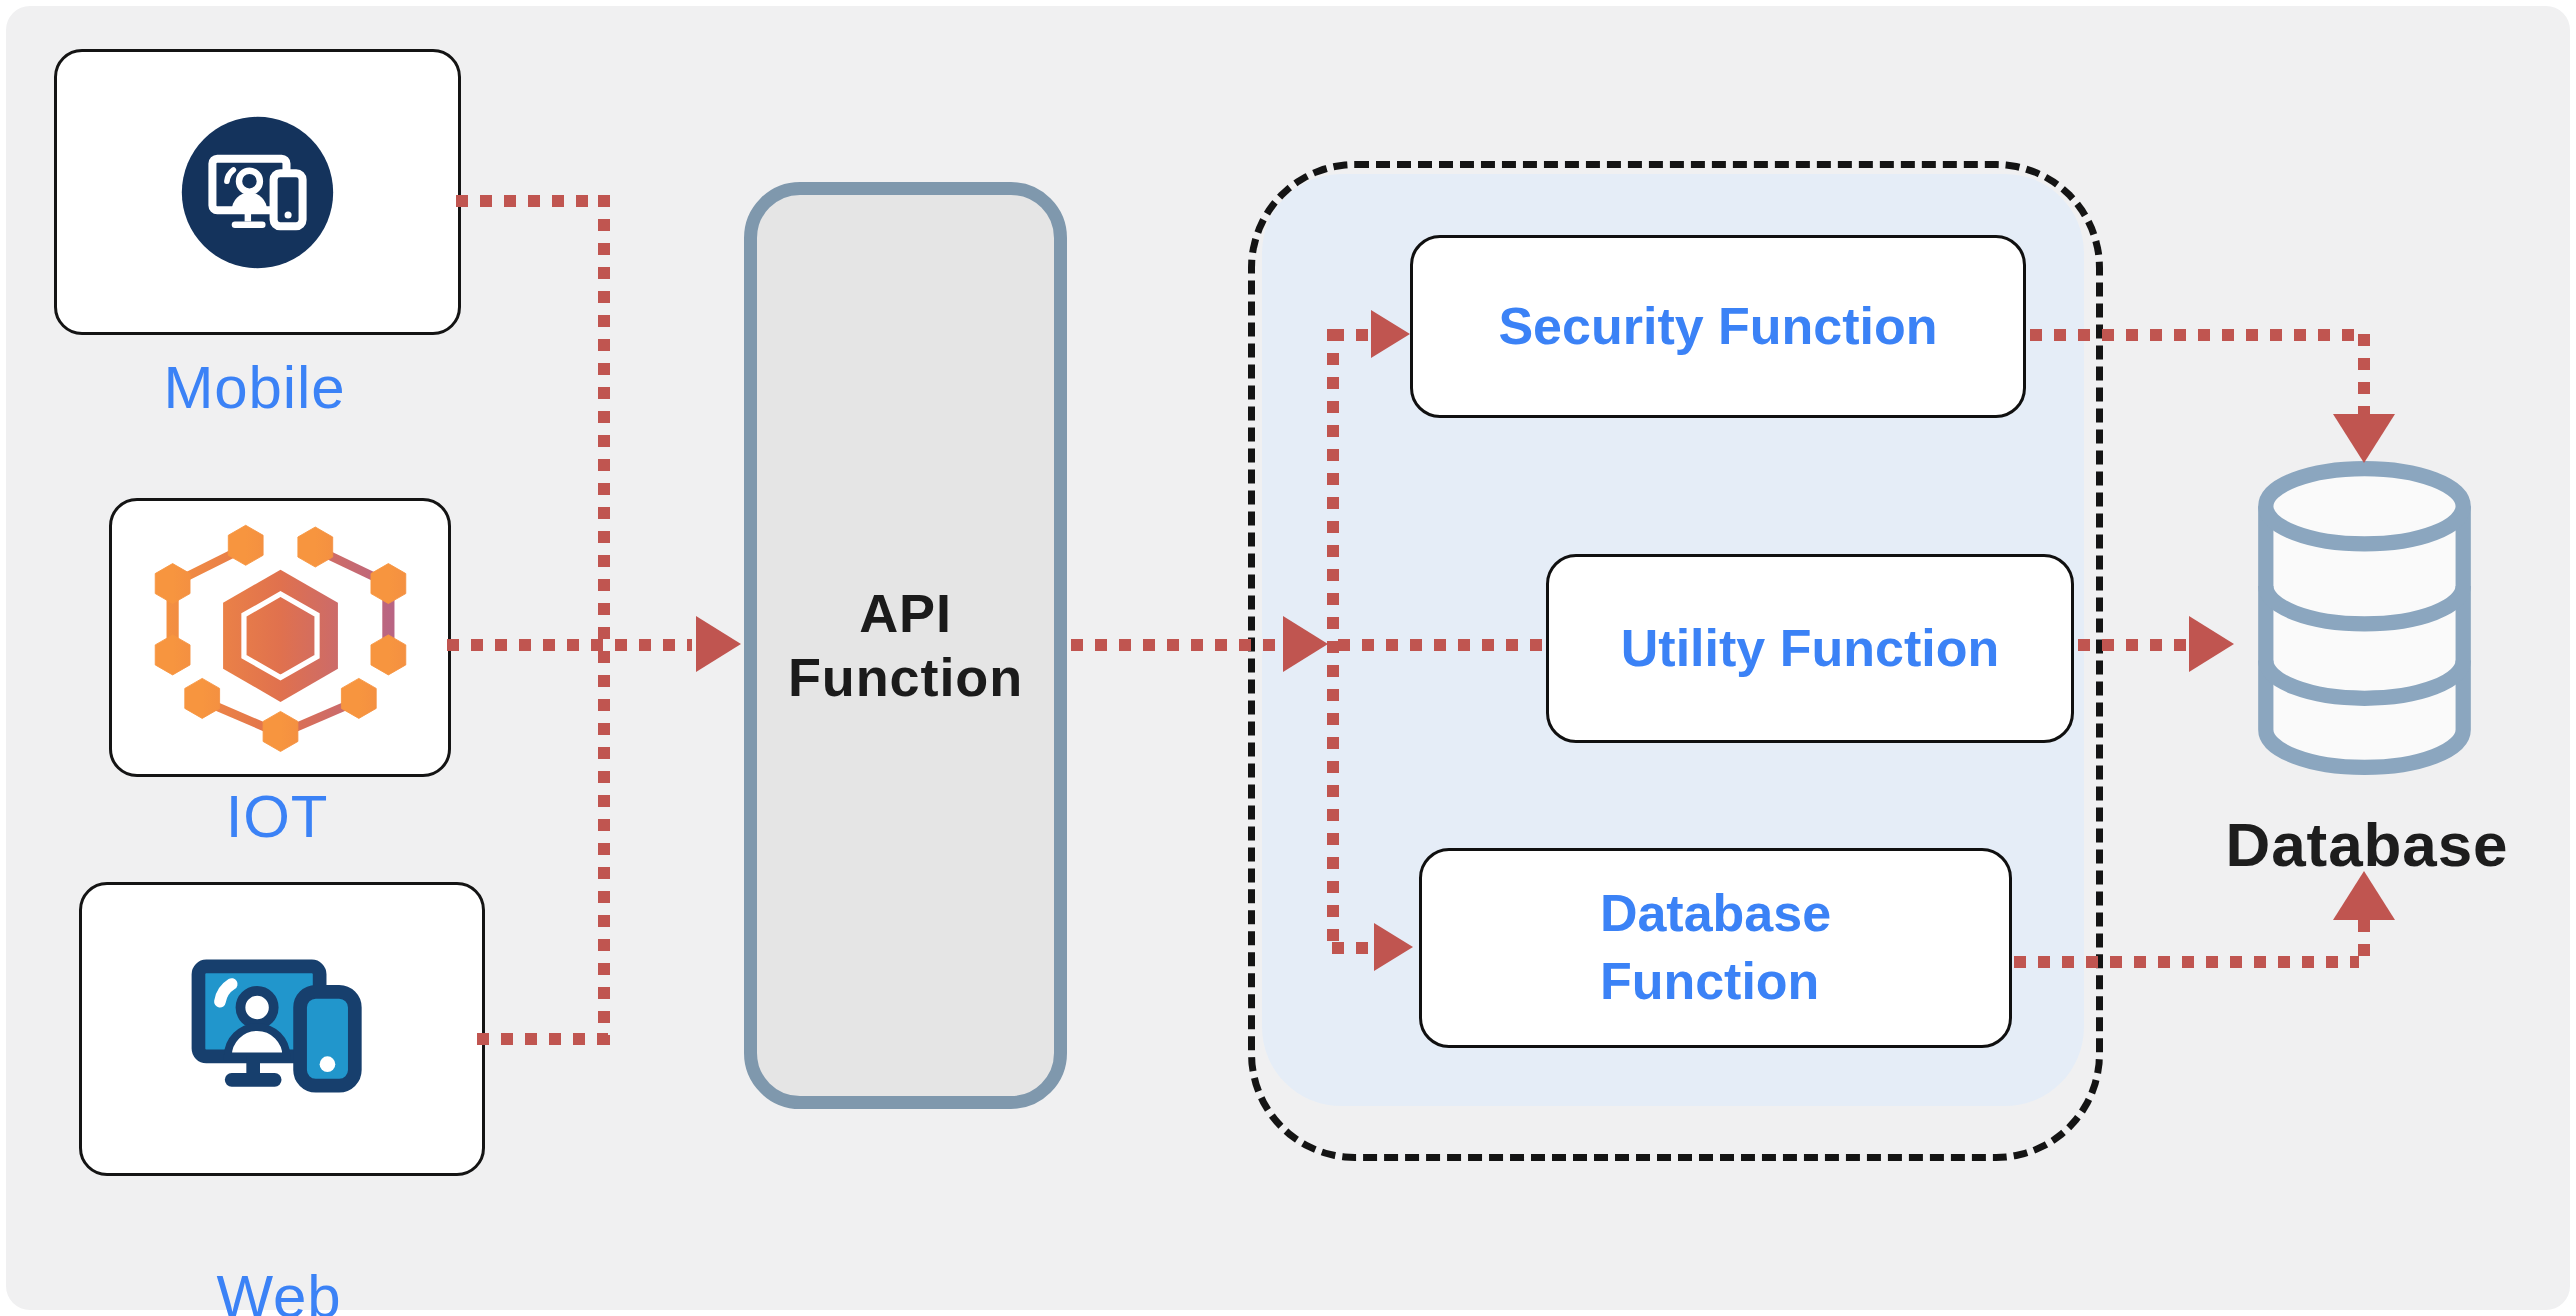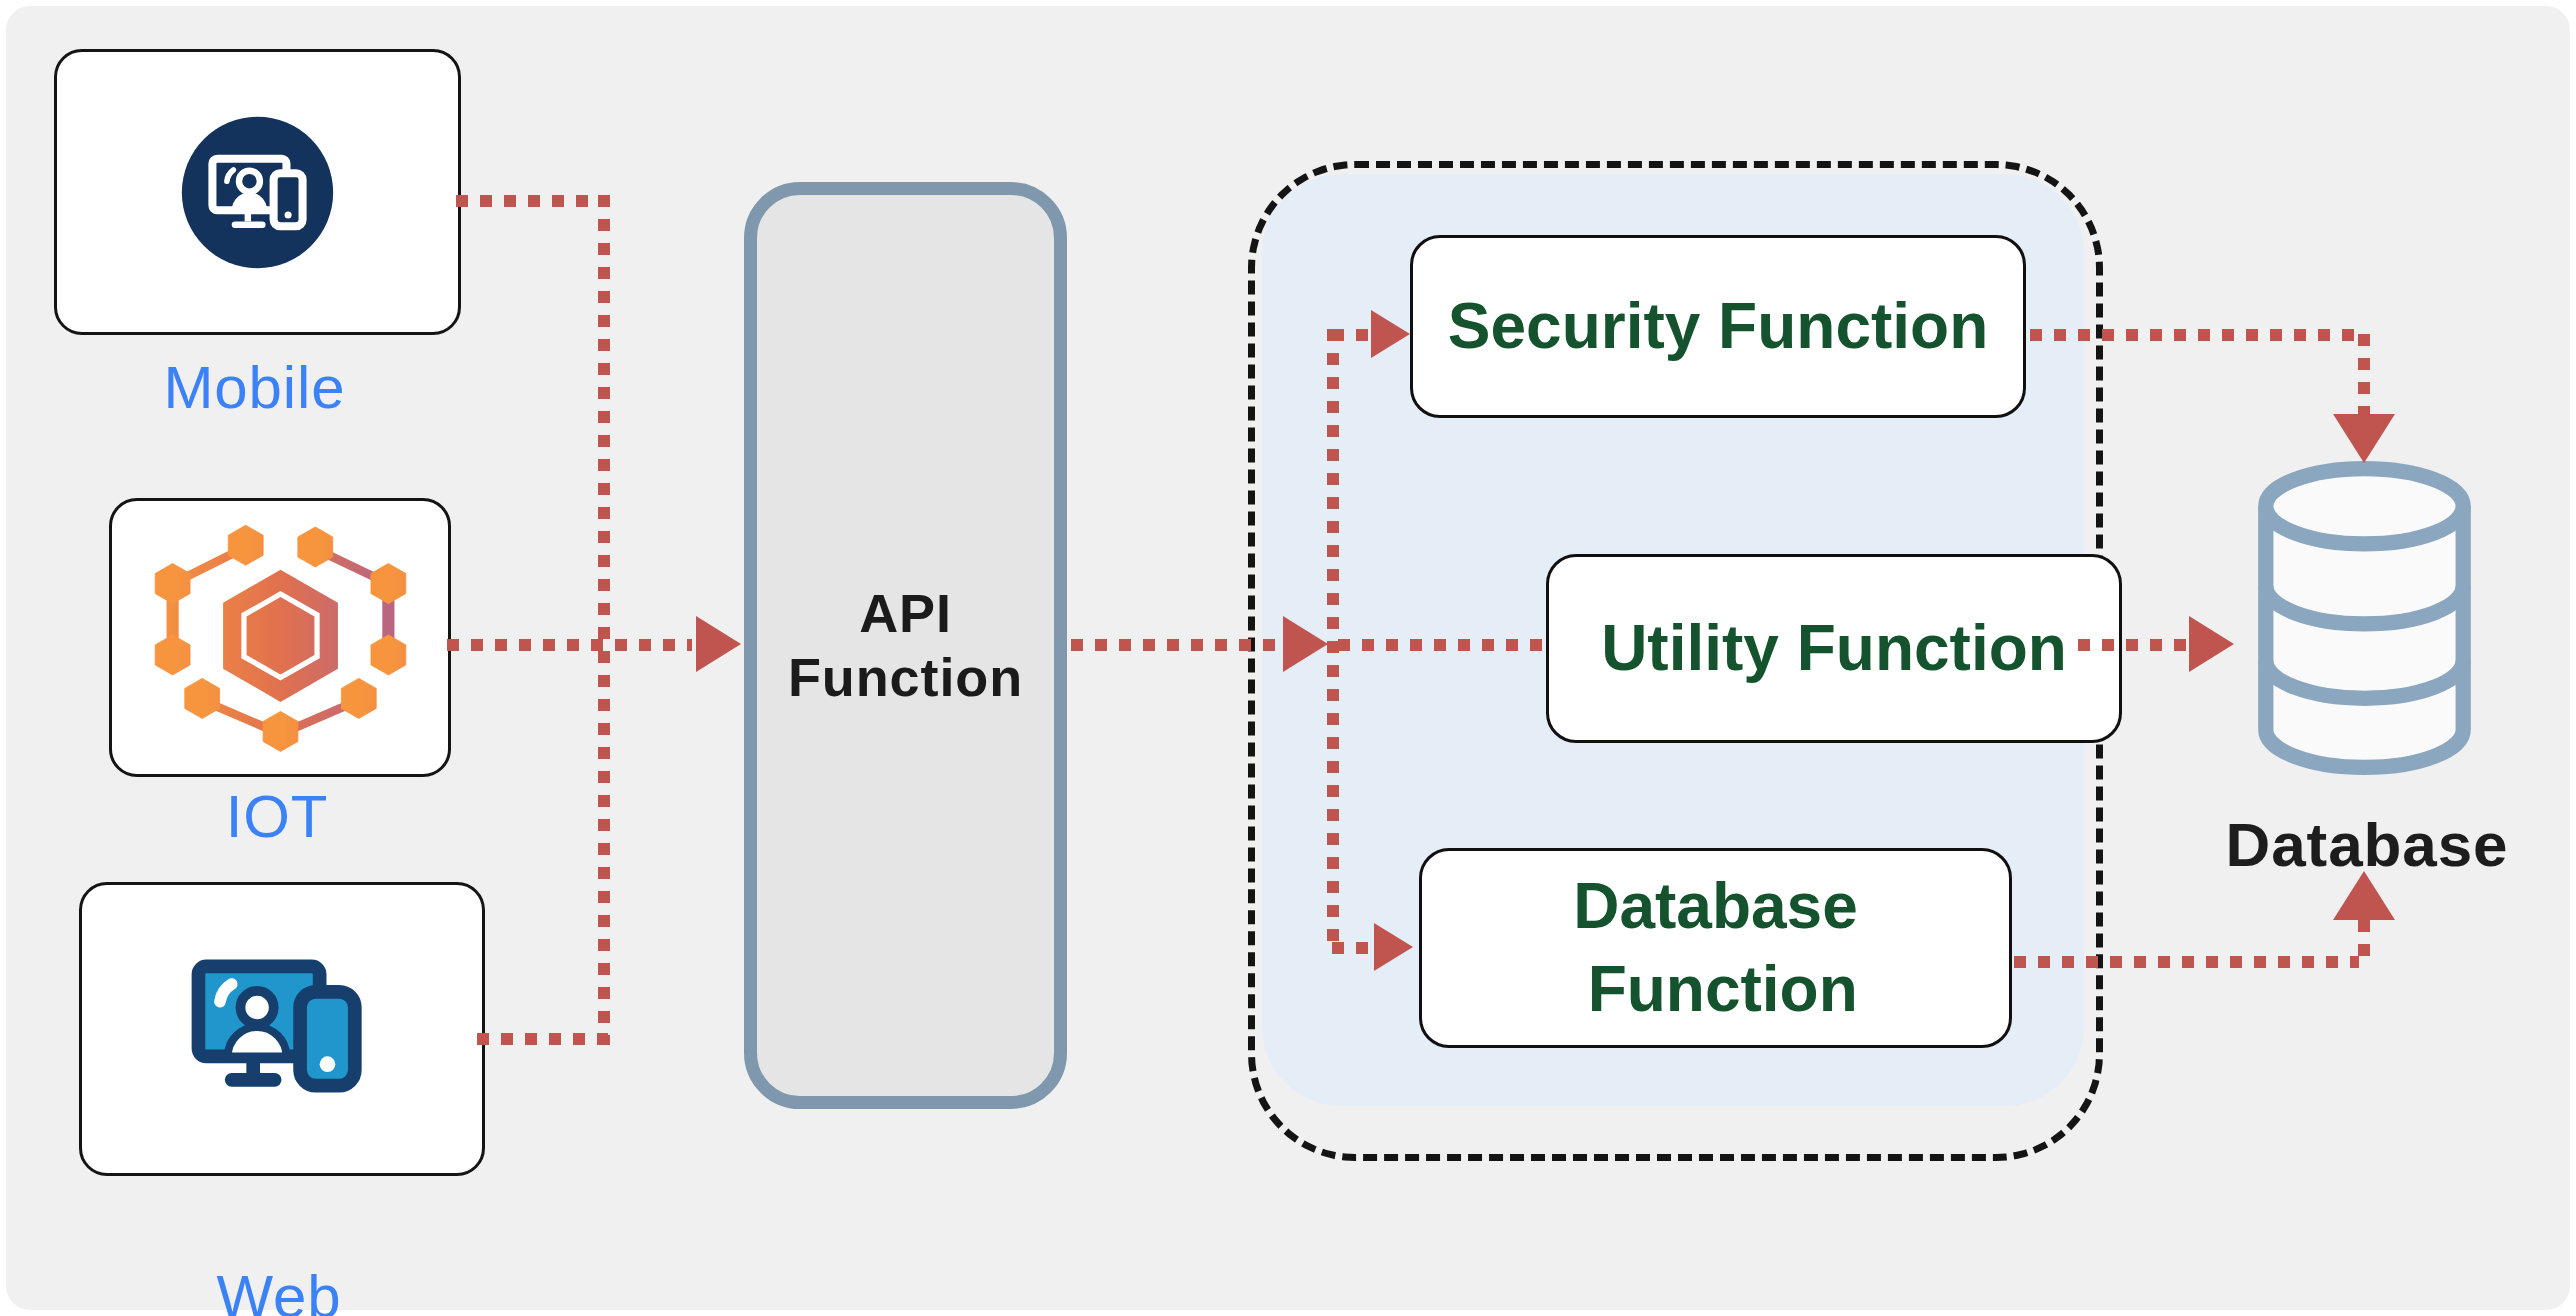--- a/index.html
+++ b/index.html
@@ -17,21 +17,21 @@
            background:#e5e5e5;border:13px solid #7f98ad;border-radius:56px;
            display:flex;align-items:center;justify-content:center;box-sizing:border-box;}
   .gateway-label{font-weight:bold;color:#1b1b1b;font-size:54px;line-height:1.17;
                  text-align:center;letter-spacing:0.9px;}
   .group{position:absolute;left:1248px;top:161px;width:855px;height:1000px;
          border:7.5px dashed #141414;border-radius:107px;box-sizing:border-box;}
   .group-fill{position:absolute;left:1262px;top:174px;width:822px;height:932px;
               background:#e5edf7;border-radius:79px;}
   .fn-box{position:absolute;background:#ffffff;border:3.7px solid #101010;border-radius:30px;
           display:flex;align-items:center;justify-content:center;box-sizing:border-box;}
-  .fn-label{font-weight:bold;color:#14532d;font-size:64px;text-align:right;line-height:1.3;}
+  .fn-label{font-weight:bold;color:#3b82f6;font-size:52px;text-align:left;line-height:1.3;}
   .db-label{position:absolute;left:2199px;top:809px;width:336px;text-align:center;
             font-weight:bold;color:#1d1d1d;font-size:62px;letter-spacing:0.9px;}
 
   
   .dot-h{position:absolute;height:12px;
          background:repeating-linear-gradient(to right,#c05550 0 12px,transparent 12px 24px);}
   .dot-v{position:absolute;width:12px;
          background:repeating-linear-gradient(to bottom,#c05550 0 12px,transparent 12px 24px);}
   .ah{position:absolute;width:0;height:0;}
   .ah-r{border-top:28px solid transparent;border-bottom:28px solid transparent;
@@ -128,21 +128,21 @@
     <div class="gateway-label">
       <div>API</div>
       <div>Function</div>
     </div>
   </div>
 
   <div class="fn-box" style="left:1410px;top:235px;width:616px;height:183px;">
     <span class="fn-label">Security Function</span>
   </div>
 
-  <div class="fn-box" style="left:1546px;top:554px;width:576px;height:189px;">
+  <div class="fn-box" style="left:1546px;top:554px;width:528px;height:189px;">
     <span class="fn-label">Utility Function</span>
   </div>
 
   <div class="fn-box" style="left:1419px;top:848px;width:593px;height:200px;">
     <div class="fn-label">
       <div>Database</div>
       <div>Function</div>
     </div>
   </div>
 

